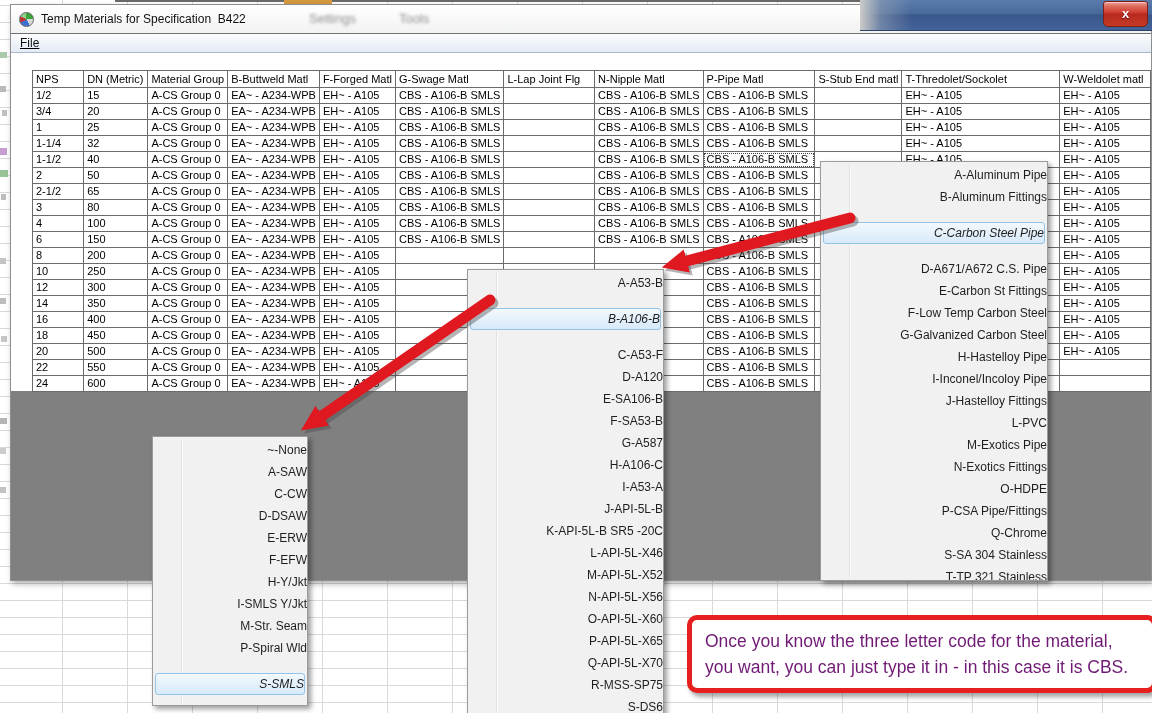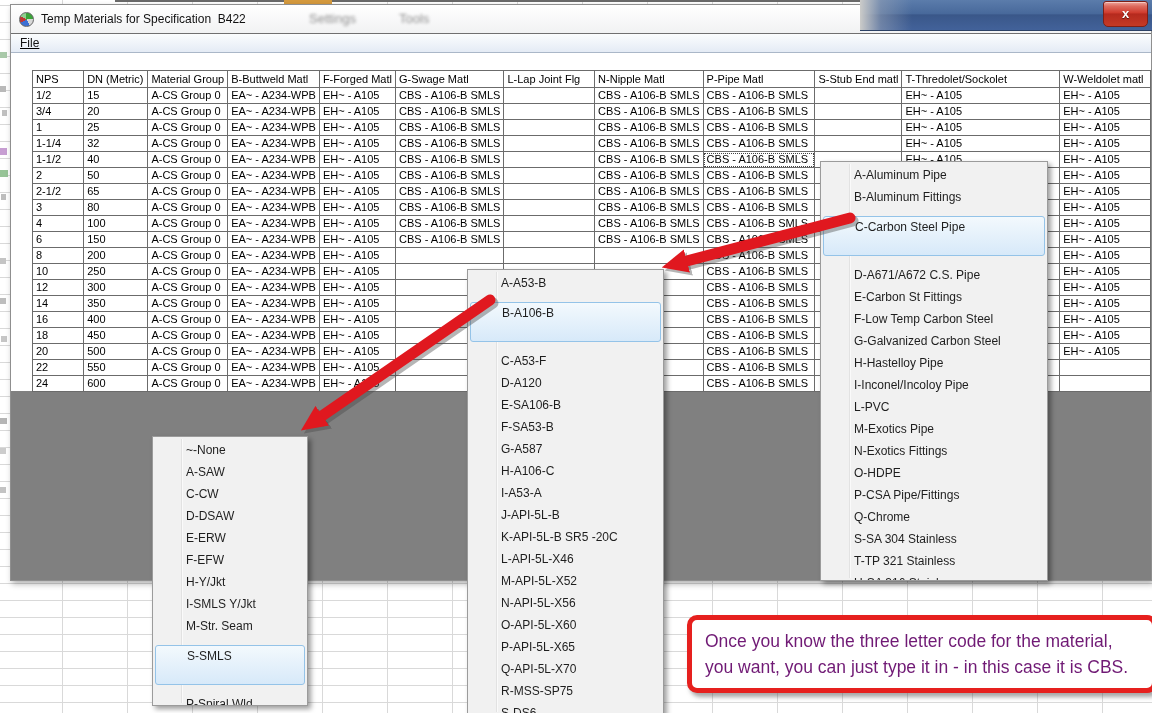--- a/index.html
+++ b/index.html
@@ -76,34 +76,34 @@
     border:1px solid #7e1f16;border-radius:3px 3px 5px 5px;box-sizing:border-box;
     box-shadow:inset 0 1px 0 rgba(255,255,255,.45);
     color:#fff;font-size:13px;font-weight:bold;text-align:center;line-height:24px;
     text-shadow:0 1px 1px rgba(0,0,0,.55);
   }
 
   
   .popup{
     position:absolute;background:#f1f1f1;border:1px solid #9b9b9b;
     box-shadow:3px 3px 5px rgba(0,0,0,.38);z-index:60;
-    padding-top:2px;box-sizing:border-box;overflow:hidden;
+    padding-top:2px;box-sizing:border-box;overflow:hidden;text-align:right;
   }
   .popup::before{
     content:"";position:absolute;left:28px;top:2px;bottom:2px;width:1px;
     background:#e2e2e2;border-right:1px solid #fafafa;
   }
   .menu-item{
     height:22px;line-height:22px;padding-left:33px;font-size:12px;color:#1e1e1e;
     white-space:nowrap;position:relative;box-sizing:border-box;
   }
   .menu-item.hl{
     background:linear-gradient(#f3f9fd,#d7e9f9);
     border:1px solid #94c3e8;border-radius:3px;
-    margin:8px 2px;padding-left:31px;height:40px;line-height:20px;
+    margin:14px 2px;padding-left:31px;height:22px;line-height:20px;font-style:italic;
   }
   #menu-right{left:820px;top:161px;width:228px;height:420px;}
   #menu-mid{left:467px;top:269px;width:197px;height:446px;}
   #menu-left{left:152px;top:436px;width:156px;height:270px;}
 
   
   svg.arrows{position:absolute;left:0;top:0;z-index:70;pointer-events:none;}
 
   
   .callout{
@@ -455,20 +455,21 @@
 <div id="menu-right" class="popup">
     <div class="menu-item">A-Aluminum Pipe</div>
     <div class="menu-item">B-Aluminum Fittings</div>
     <div class="menu-item hl">C-Carbon Steel Pipe</div>
     <div class="menu-item">D-A671/A672 C.S. Pipe</div>
     <div class="menu-item">E-Carbon St Fittings</div>
     <div class="menu-item">F-Low Temp Carbon Steel</div>
     <div class="menu-item">G-Galvanized Carbon Steel</div>
     <div class="menu-item">H-Hastelloy Pipe</div>
     <div class="menu-item">I-Inconel/Incoloy Pipe</div>
+    <div class="menu-item">J-Hastelloy Fittings</div>
     <div class="menu-item">L-PVC</div>
     <div class="menu-item">M-Exotics Pipe</div>
     <div class="menu-item">N-Exotics Fittings</div>
     <div class="menu-item">O-HDPE</div>
     <div class="menu-item">P-CSA Pipe/Fittings</div>
     <div class="menu-item">Q-Chrome</div>
     <div class="menu-item">S-SA 304 Stainless</div>
     <div class="menu-item">T-TP 321 Stainless</div>
     <div class="menu-item">U-SA 316 Stainless</div>
   </div>
@@ -497,22 +498,22 @@
 <div id="menu-left" class="popup">
     <div class="menu-item">~-None</div>
     <div class="menu-item">A-SAW</div>
     <div class="menu-item">C-CW</div>
     <div class="menu-item">D-DSAW</div>
     <div class="menu-item">E-ERW</div>
     <div class="menu-item">F-EFW</div>
     <div class="menu-item">H-Y/Jkt</div>
     <div class="menu-item">I-SMLS Y/Jkt</div>
     <div class="menu-item">M-Str. Seam</div>
+    <div class="menu-item">P-Spiral Wld</div>
     <div class="menu-item hl">S-SMLS</div>
-    <div class="menu-item">P-Spiral Wld</div>
     <div class="menu-item">X-Welded</div>
   </div>
 
 <svg class="arrows" width="1152" height="713" viewBox="0 0 1152 713">
   <defs>
     <marker id="ah-r" viewBox="0 0 26 24" markerWidth="26" markerHeight="24" refX="4" refY="12" orient="auto" markerUnits="userSpaceOnUse">
       <path d="M0,0 L26,12 L0,24 Z" fill="#e0181f"></path>
     </marker>
     <marker id="ah-s" viewBox="0 0 26 24" markerWidth="26" markerHeight="24" refX="4" refY="12" orient="auto" markerUnits="userSpaceOnUse">
       <path d="M0,0 L26,12 L0,24 Z" fill="rgba(70,70,70,0.40)"></path>

